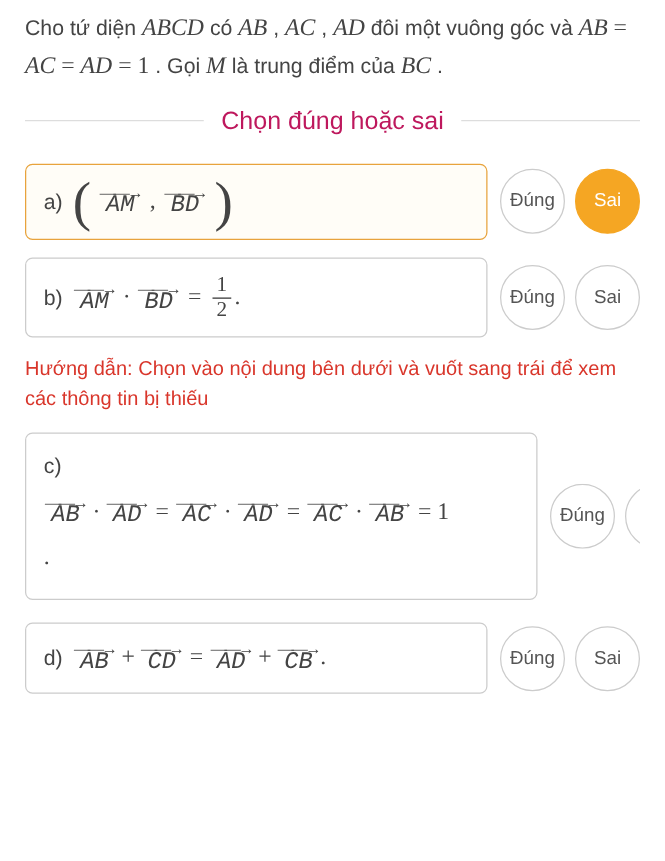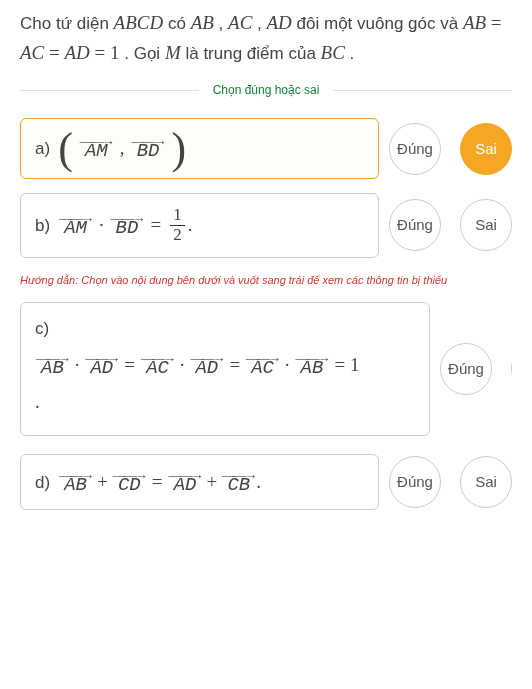--- a/index.html
+++ b/index.html
@@ -35,22 +35,22 @@
     align-items: center;
     margin: 12px 0 18px 0;
   }
   .section-divider .line {
     flex: 1;
     height: 1px;
     background: #ddd;
   }
   .section-divider .label {
     padding: 0 14px;
-    color: #15803d;
-    font-size: 12px;
+    color: #be185d;
+    font-size: 20px;
   }
   .question-row {
     display: flex;
     align-items: center;
     margin-bottom: 14px;
     gap: 10px;
   }
   .question-card {
     flex: 1;
     border: 1px solid #ccc;
@@ -132,37 +132,36 @@
     flex-shrink: 0;
     cursor: pointer;
   }
   .answer-btn.active {
     background: #f5a623;
     border-color: #f5a623;
     color: #fff;
   }
   .hint-text {
     color: #d9362b;
-    font-size: 11px;
+    font-size: 16px;
     line-height: 1.5;
     margin: 8px 0 14px 0;
-    font-style: italic;
   }
   .question-card.tall {
     flex-direction: column;
     align-items: flex-start;
     padding: 12px 14px 18px 14px;
   }
   .question-card.tall .option-label {
     margin-bottom: 8px;
     display: block;
   }
   .answer-group {
     display: flex;
-    gap: 19px;
+    gap: 8px;
     align-items: center;
     flex-shrink: 0;
   }
   .answer-group.clipped {
     overflow: hidden;
     max-width: 72px;
   }
 </style>
 </head>
 <body>

